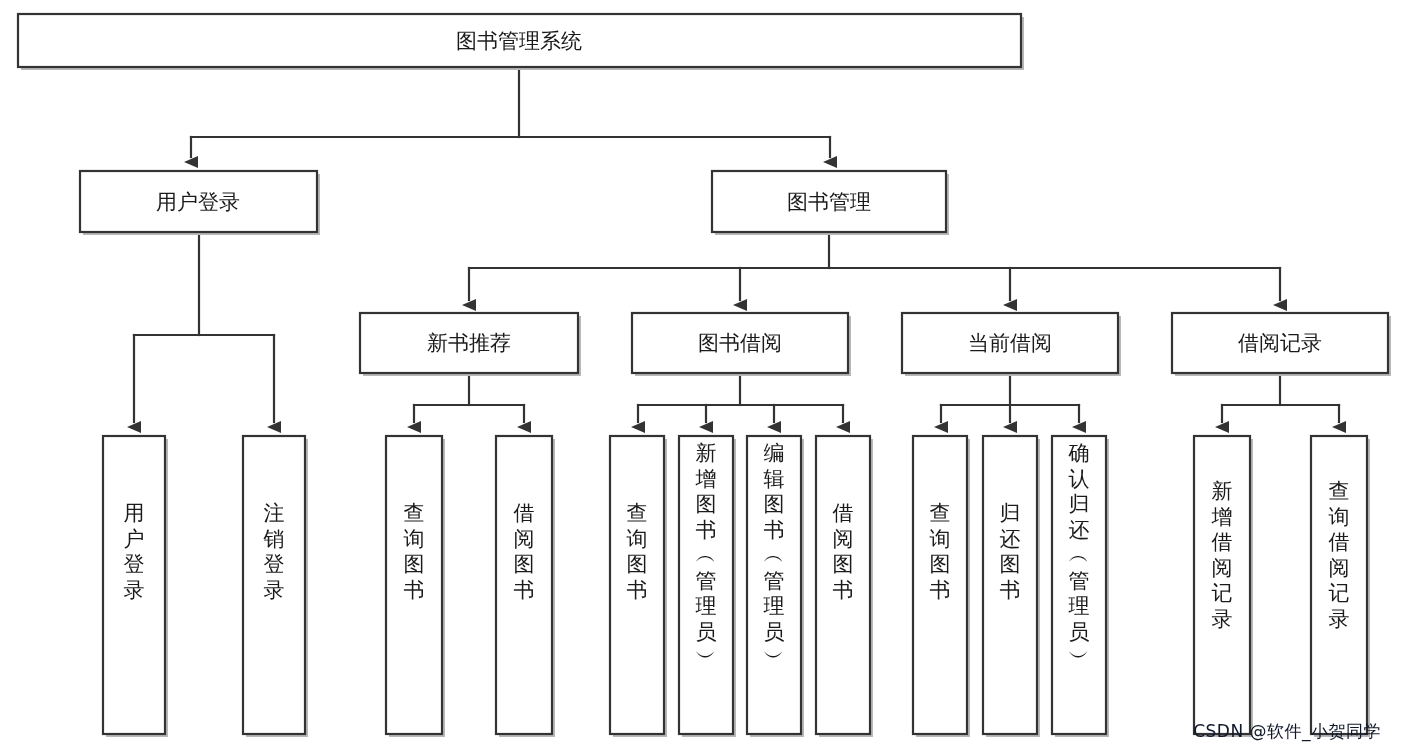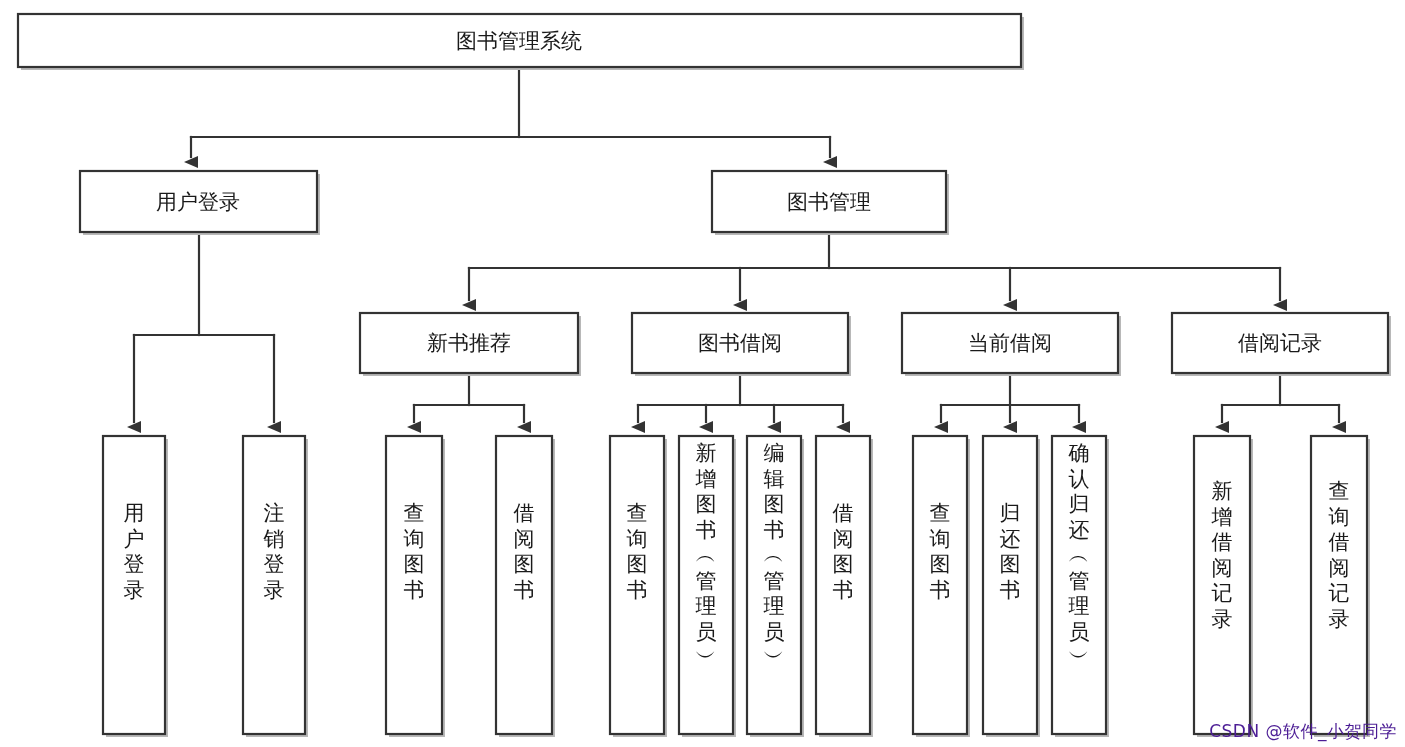--- a/index.html
+++ b/index.html
@@ -47,25 +47,25 @@
     dominant-baseline: middle;
   }
   .leaf-label {
     font-family: "DejaVu Sans", "Liberation Sans", sans-serif;
     font-size: 21px;
     fill: #1a1a1a;
     text-anchor: middle;
   }
   .watermark {
     position: absolute;
-    right: 8px;
+    right: 24px;
     bottom: 4px;
     font-family: "DejaVu Sans", "Liberation Sans", sans-serif;
     font-size: 17px;
-    color: #4c1d95;
+    color: #0f172a;
     white-space: nowrap;
     letter-spacing: 0.5px;
   }
 </style>
 </head>
 <body>
 
 <svg id="diagram" viewBox="0 0 1405 747">
   <defs>
     <marker id="arrow" markerWidth="12" markerHeight="14" refX="1" refY="7" orient="auto" markerUnits="userSpaceOnUse">

